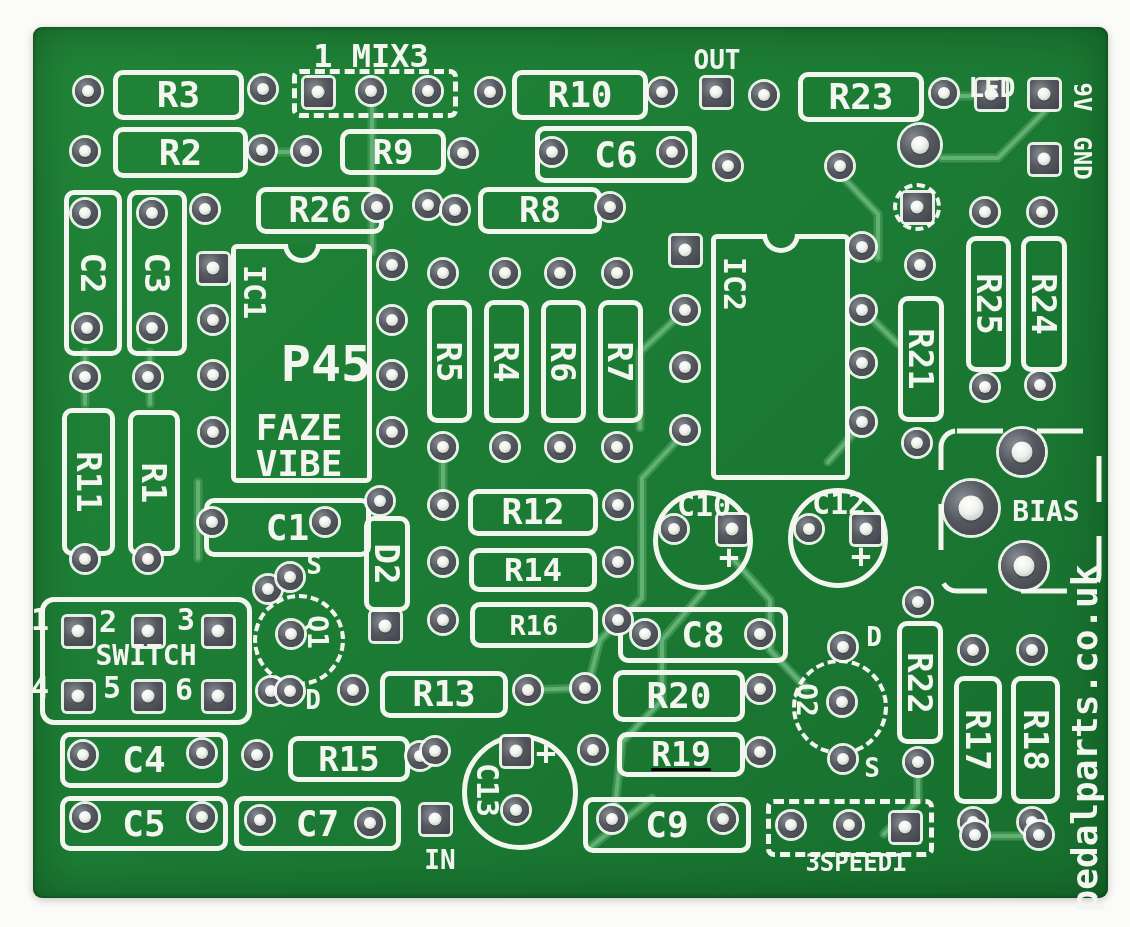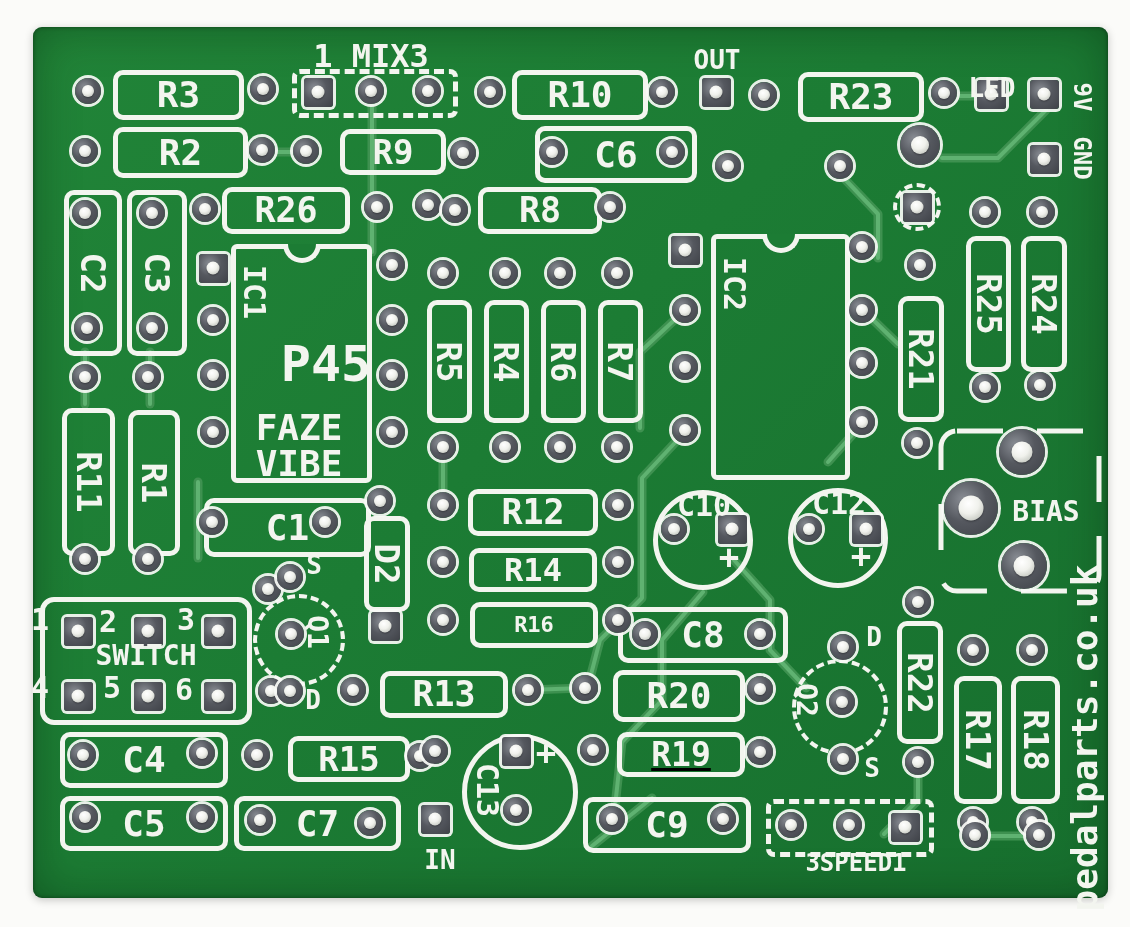--- a/index.html
+++ b/index.html
@@ -87,40 +87,40 @@
       </div>
       <div class="abs box" style="left: 340px; top: 129px; width: 106px; height: 46px;">
         <span class="ref" style="font-size: 34px;">R9</span>
       </div>
       <div class="abs box" style="left: 512px; top: 70px; width: 136px; height: 50px;">
         <span class="ref" style="font-size: 36px;">R10</span>
       </div>
       <div class="abs box" style="left: 798px; top: 72px; width: 126px; height: 50px;">
         <span class="ref" style="font-size: 36px;">R23</span>
       </div>
-      <div class="abs box" style="left: 222px; top: 187px; width: 128px; height: 47px;">
+      <div class="abs box" style="left: 256px; top: 187px; width: 128px; height: 47px;">
         <span class="ref" style="font-size: 35px;">R26</span>
       </div>
       <div class="abs box" style="left: 478px; top: 187px; width: 124px; height: 47px;">
         <span class="ref" style="font-size: 35px;">R8</span>
       </div>
       <div class="abs box" style="left: 535px; top: 126px; width: 162px; height: 57px; justify-content: center;">
         <span class="ref" style="font-size: 36px;">C6</span>
       </div>
       <div class="abs box" style="left: 204px; top: 498px; width: 167px; height: 59px;">
         <span class="ref" style="font-size: 36px;">C1</span>
       </div>
       <div class="abs box" style="left: 468px; top: 489px; width: 130px; height: 47px;">
         <span class="ref" style="font-size: 35px;">R12</span>
       </div>
       <div class="abs box" style="left: 469px; top: 548px; width: 128px; height: 44px;">
         <span class="ref" style="font-size: 32px;">R14</span>
       </div>
       <div class="abs box" style="left: 470px; top: 602px; width: 128px; height: 46px;">
-        <span class="ref" style="font-size: 22px;">R16</span>
+        <span class="ref" style="font-size: 27px;">R16</span>
       </div>
       <div class="abs box" style="left: 618px; top: 607px; width: 170px; height: 56px;">
         <span class="ref" style="font-size: 36px;">C8</span>
       </div>
       <div class="abs box" style="left: 380px; top: 671px; width: 128px; height: 47px;">
         <span class="ref" style="font-size: 35px;">R13</span>
       </div>
       <div class="abs box" style="left: 613px; top: 670px; width: 132px; height: 52px;">
         <span class="ref" style="font-size: 36px;">R20</span>
       </div>

